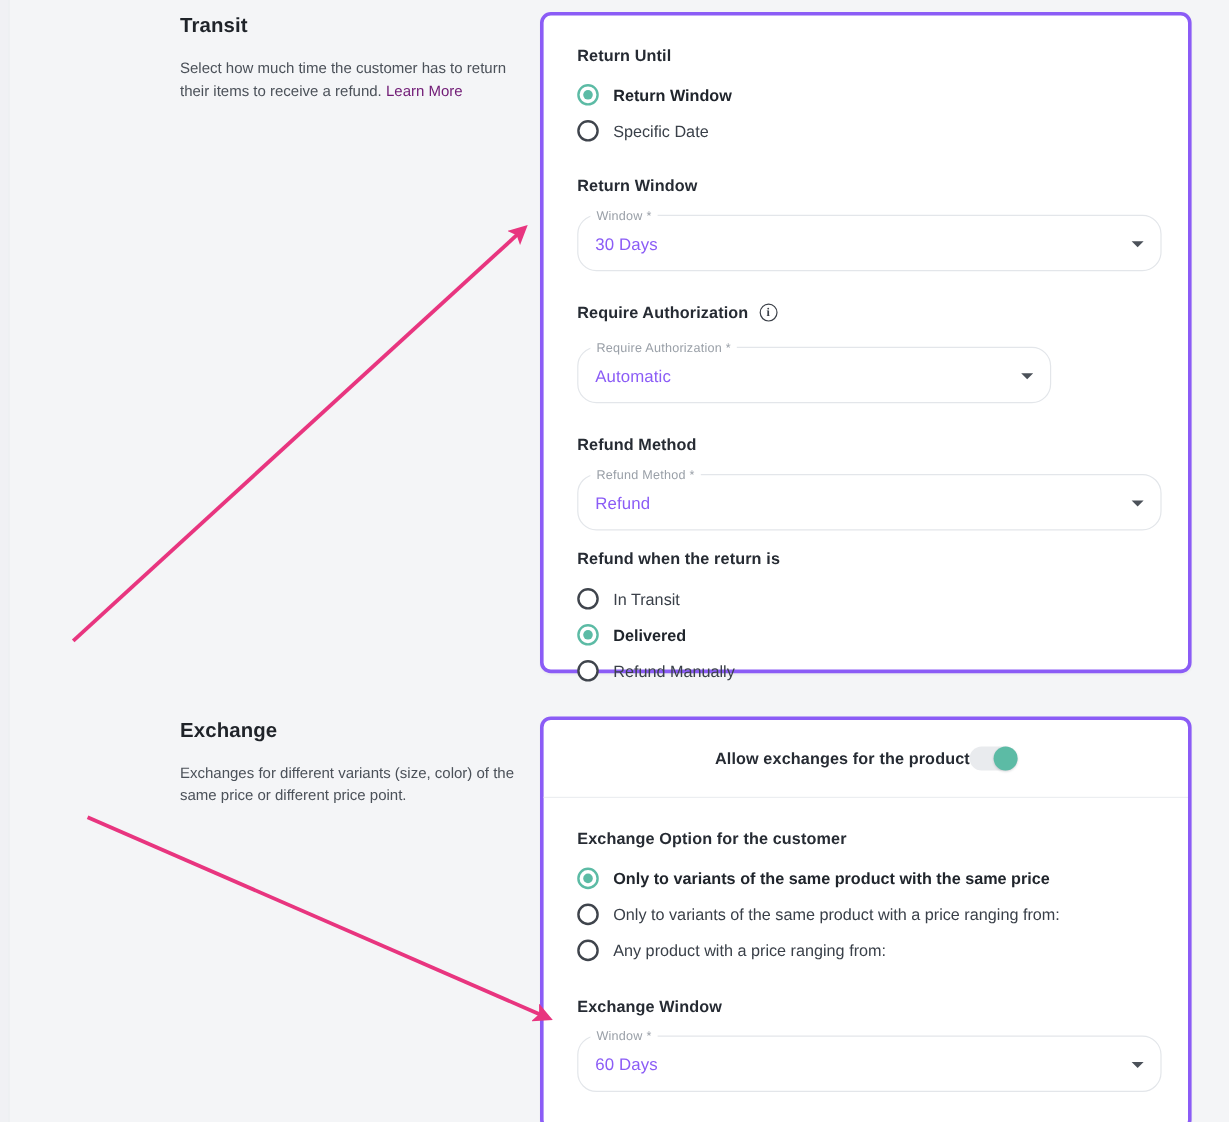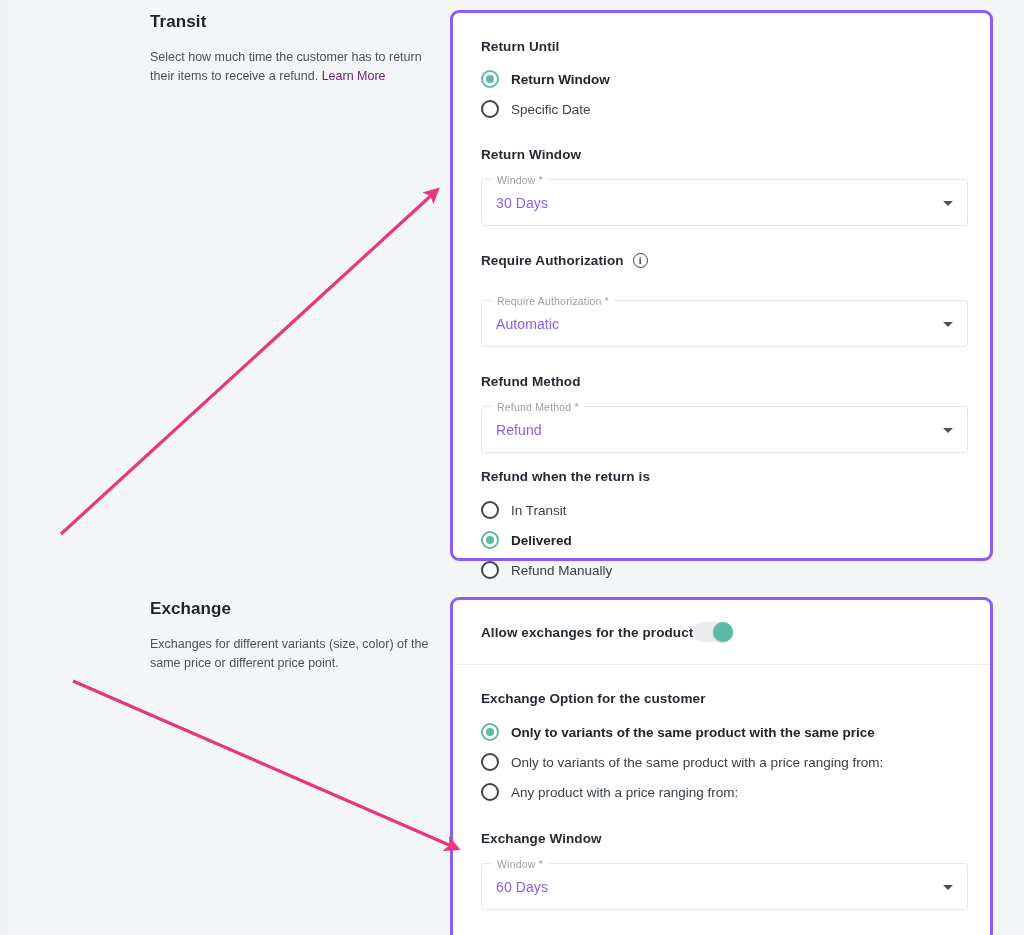--- a/index.html
+++ b/index.html
@@ -132,21 +132,21 @@
   .radio-row.selected .radio-label {
     font-weight: 700;
     color: #20252c;
   }
 
   
   .field {
     position: relative;
     height: 47px;
     border: 1px solid #e3e6ea;
-    border-radius: 3px;
+    border-radius: 16px;
     background: #fff;
     display: flex;
     align-items: center;
     padding: 0 14px;
     cursor: pointer;
   }
   .field-legend {
     position: absolute;
     top: -7px;
     left: 10px;
@@ -192,21 +192,21 @@
     width: 20px; height: 20px;
     border-radius: 50%;
     box-shadow: 0 1px 2px rgba(16,24,40,.18);
   }
   .switch.on .track { background: #e9ebee; }
   .switch.on .thumb { right: 0; background: #5cbba5; }
 
   .toggle-row {
     display: flex;
     align-items: center;
-    justify-content: flex-start;
+    justify-content: center;
   }
   .toggle-label {
     font-size: 13.5px;
     font-weight: 700;
     color: #262b33;
     letter-spacing: .1px;
   }
 
   
   .arrows {
@@ -251,21 +251,21 @@
       <div class="field" style="margin-top:17px; width:487px;">
         <span class="field-legend">Window *</span>
         <span class="field-value">30 Days</span>
         <span class="caret"></span>
       </div>
 
       <div class="group-label" style="margin-top:27px;">
         <span>Require Authorization</span>
         <span class="info-icon">i</span>
       </div>
-      <div class="field" style="margin-top:32px; width:487px;">
+      <div class="field" style="margin-top:21px; width:395px;">
         <span class="field-legend">Require Authorization *</span>
         <span class="field-value">Automatic</span>
         <span class="caret"></span>
       </div>
 
       <div class="group-label" style="margin-top:27px;">Refund Method</div>
       <div class="field" style="margin-top:17px; width:487px;">
         <span class="field-legend">Refund Method *</span>
         <span class="field-value">Refund</span>
         <span class="caret"></span>

